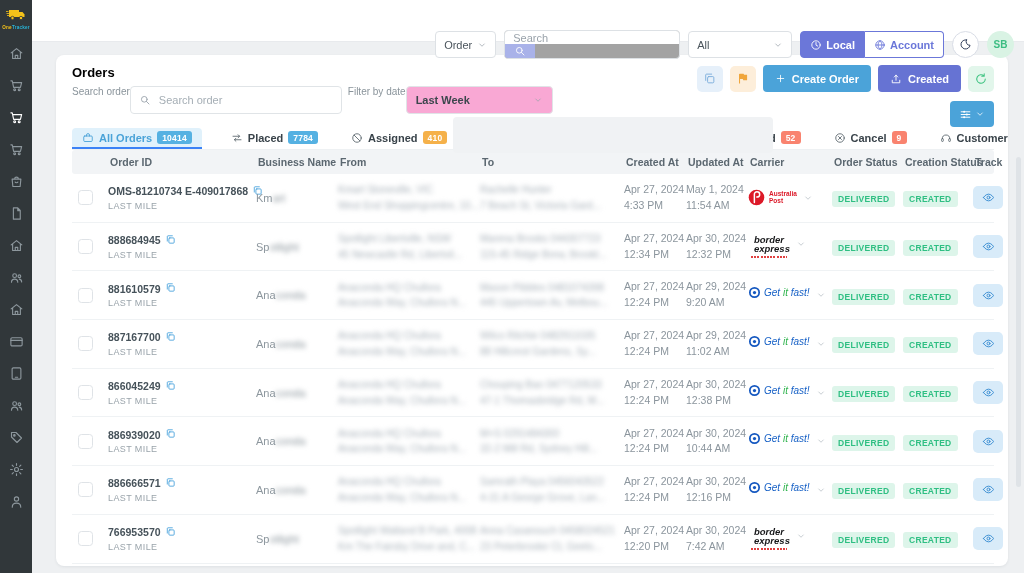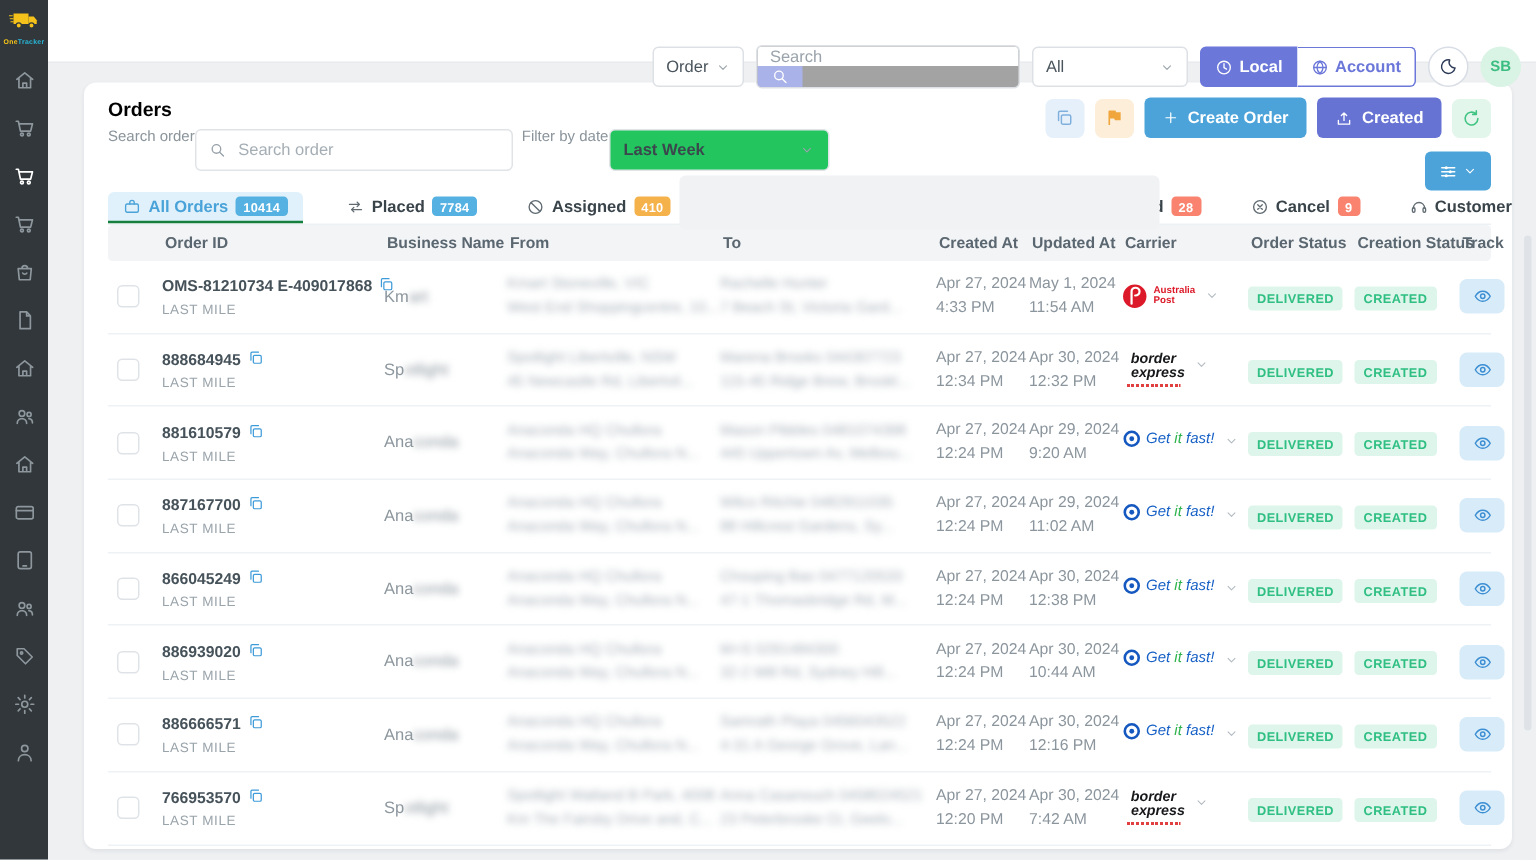--- a/index.html
+++ b/index.html
@@ -44,40 +44,40 @@
   .page-title{font-size:13px;font-weight:bold;color:#000000;}
   .filters{display:flex;margin-top:6px;position:relative;}
   .f-col{display:flex;flex-direction:row;}
   .f-label{font-size:10px;color:#8a949b;margin-bottom:4px;}
   .input-search{width:212px;height:28px;border:1px solid #e0e4e7;border-radius:4px;display:flex;align-items:center;
     padding:0 8px;gap:6px;color:#9aa3ab;background:#fff;}
   .input-search input{border:none;outline:none;flex:1;font-size:11px;color:#4a545c;min-width:0;font-family:"Liberation Sans",sans-serif;}
   .input-search input::placeholder{color:#a5aeb5;}
   .f-col.date{margin-left:6px;}
   .date-select{width:147px;height:28px;border:1px solid #e0e4e7;border-radius:4px;display:flex;align-items:center;
-    justify-content:space-between;padding:0 9px;font-size:11px;font-weight:600;color:#3c464d;cursor:pointer;background:#22c55e;}
+    justify-content:space-between;padding:0 9px;font-size:11px;font-weight:600;color:#3c464d;cursor:pointer;background:#f9a8d4;}
   .date-select .chev{color:#9aa3ab;}
   .skeleton{position:absolute;left:381px;top:31px;width:320px;height:36px;background:#f0f2f4;border-radius:4px;}
   .card-actions{position:absolute;top:10px;right:14px;display:flex;gap:7px;align-items:center;}
   .icon-btn{width:26px;height:26px;border:none;border-radius:5px;display:flex;align-items:center;justify-content:center;cursor:pointer;}
   .icon-btn.copy{background:#e6f0fa;color:#7fb0dd;}
   .icon-btn.flag{background:#fdeeda;color:#f0a63c;}
   .icon-btn.refresh{background:#e2f6eb;color:#41c483;}
   .btn{height:27px;border:none;border-radius:4px;color:#fff;font-size:11px;font-weight:600;display:flex;
     align-items:center;gap:6px;padding:0 12px;cursor:pointer;font-family:"Liberation Sans",sans-serif;}
   .btn.create{background:#4ba3d9;}
   .btn.export{background:#6673d3;}
   .filter-btn{position:absolute;top:46px;right:14px;width:44px;height:26px;background:#4ba3d9;border:none;border-radius:4px;
     color:#fff;display:flex;align-items:center;justify-content:center;gap:3px;cursor:pointer;}
   
   .tabs{display:flex;align-items:flex-end;gap:25px;margin-top:12px;height:24px;border-bottom:1px solid #eef1f3;}
   .tab{display:flex;align-items:center;gap:5px;font-size:11px;font-weight:600;color:#39434a;cursor:pointer;
     padding:3px 4px 5px 4px;white-space:nowrap;}
   .tab .t-icon{color:#5f6a71;display:flex;}
-  .tab.active{background:#e0f1fb;color:#4aa3d8;border-radius:4px 4px 0 0;border-bottom:2px solid #15803d;padding:3px 10px;}
+  .tab.active{background:#e0f1fb;color:#4aa3d8;border-radius:4px 4px 0 0;border-bottom:2px solid #3b82f6;padding:3px 10px;}
   .tab.active .t-icon{color:#4aa3d8;}
   .count{font-size:8.5px;font-weight:bold;color:#fff;border-radius:3px;padding:1.5px 5px;letter-spacing:.2px;}
   .count.blue{background:#55b1e2;} .count.orange{background:#f5b14a;}
   .count.green{background:#48d080;} .count.red{background:#f9836f;}
   
   .grid{display:grid;grid-template-columns:36px 148px 82px 142px 144px 62px 62px 84px 71px 70px 1fr;align-items:center;}
   .thead{background:#f2f4f6;border-radius:3px;height:24px;margin-top:0;}
   .th{font-size:10.5px;font-weight:600;color:#5b6770;padding-left:2px;white-space:nowrap;}
   .trow{height:48.7px;border-bottom:1px solid #eff2f4;}
   .cb{width:15px;height:15px;border:1.5px solid #dfe3e7;border-radius:3.5px;background:#fff;margin-left:6px;cursor:pointer;display:block;}
@@ -415,21 +415,21 @@
           <span>Delivered</span>
           <span class="count green">2011</span>
         </div>
         <div class="tab">
           <span class="t-icon">
             <svg width="12" height="12" viewBox="0 0 24 24" fill="none" stroke="currentColor" stroke-width="1.8" stroke-linecap="round" stroke-linejoin="round">
               <path d="M4 8.5h13M14.2 5.5l3 3-3 3M20 15.5H7M9.8 12.5l-3 3 3 3"></path>
             </svg>
           </span>
           <span>Failed</span>
-          <span class="count red">28</span>
+          <span class="count red">52</span>
         </div>
         <div class="tab">
           <span class="t-icon">
             <svg width="12" height="12" viewBox="0 0 24 24" fill="none" stroke="currentColor" stroke-width="1.8" stroke-linecap="round" stroke-linejoin="round">
               <circle cx="12" cy="12" r="8.5"></circle>
               <path d="M9 9l6 6M15 9l-6 6"></path>
             </svg>
           </span>
           <span>Cancel</span>
           <span class="count red">9</span>

